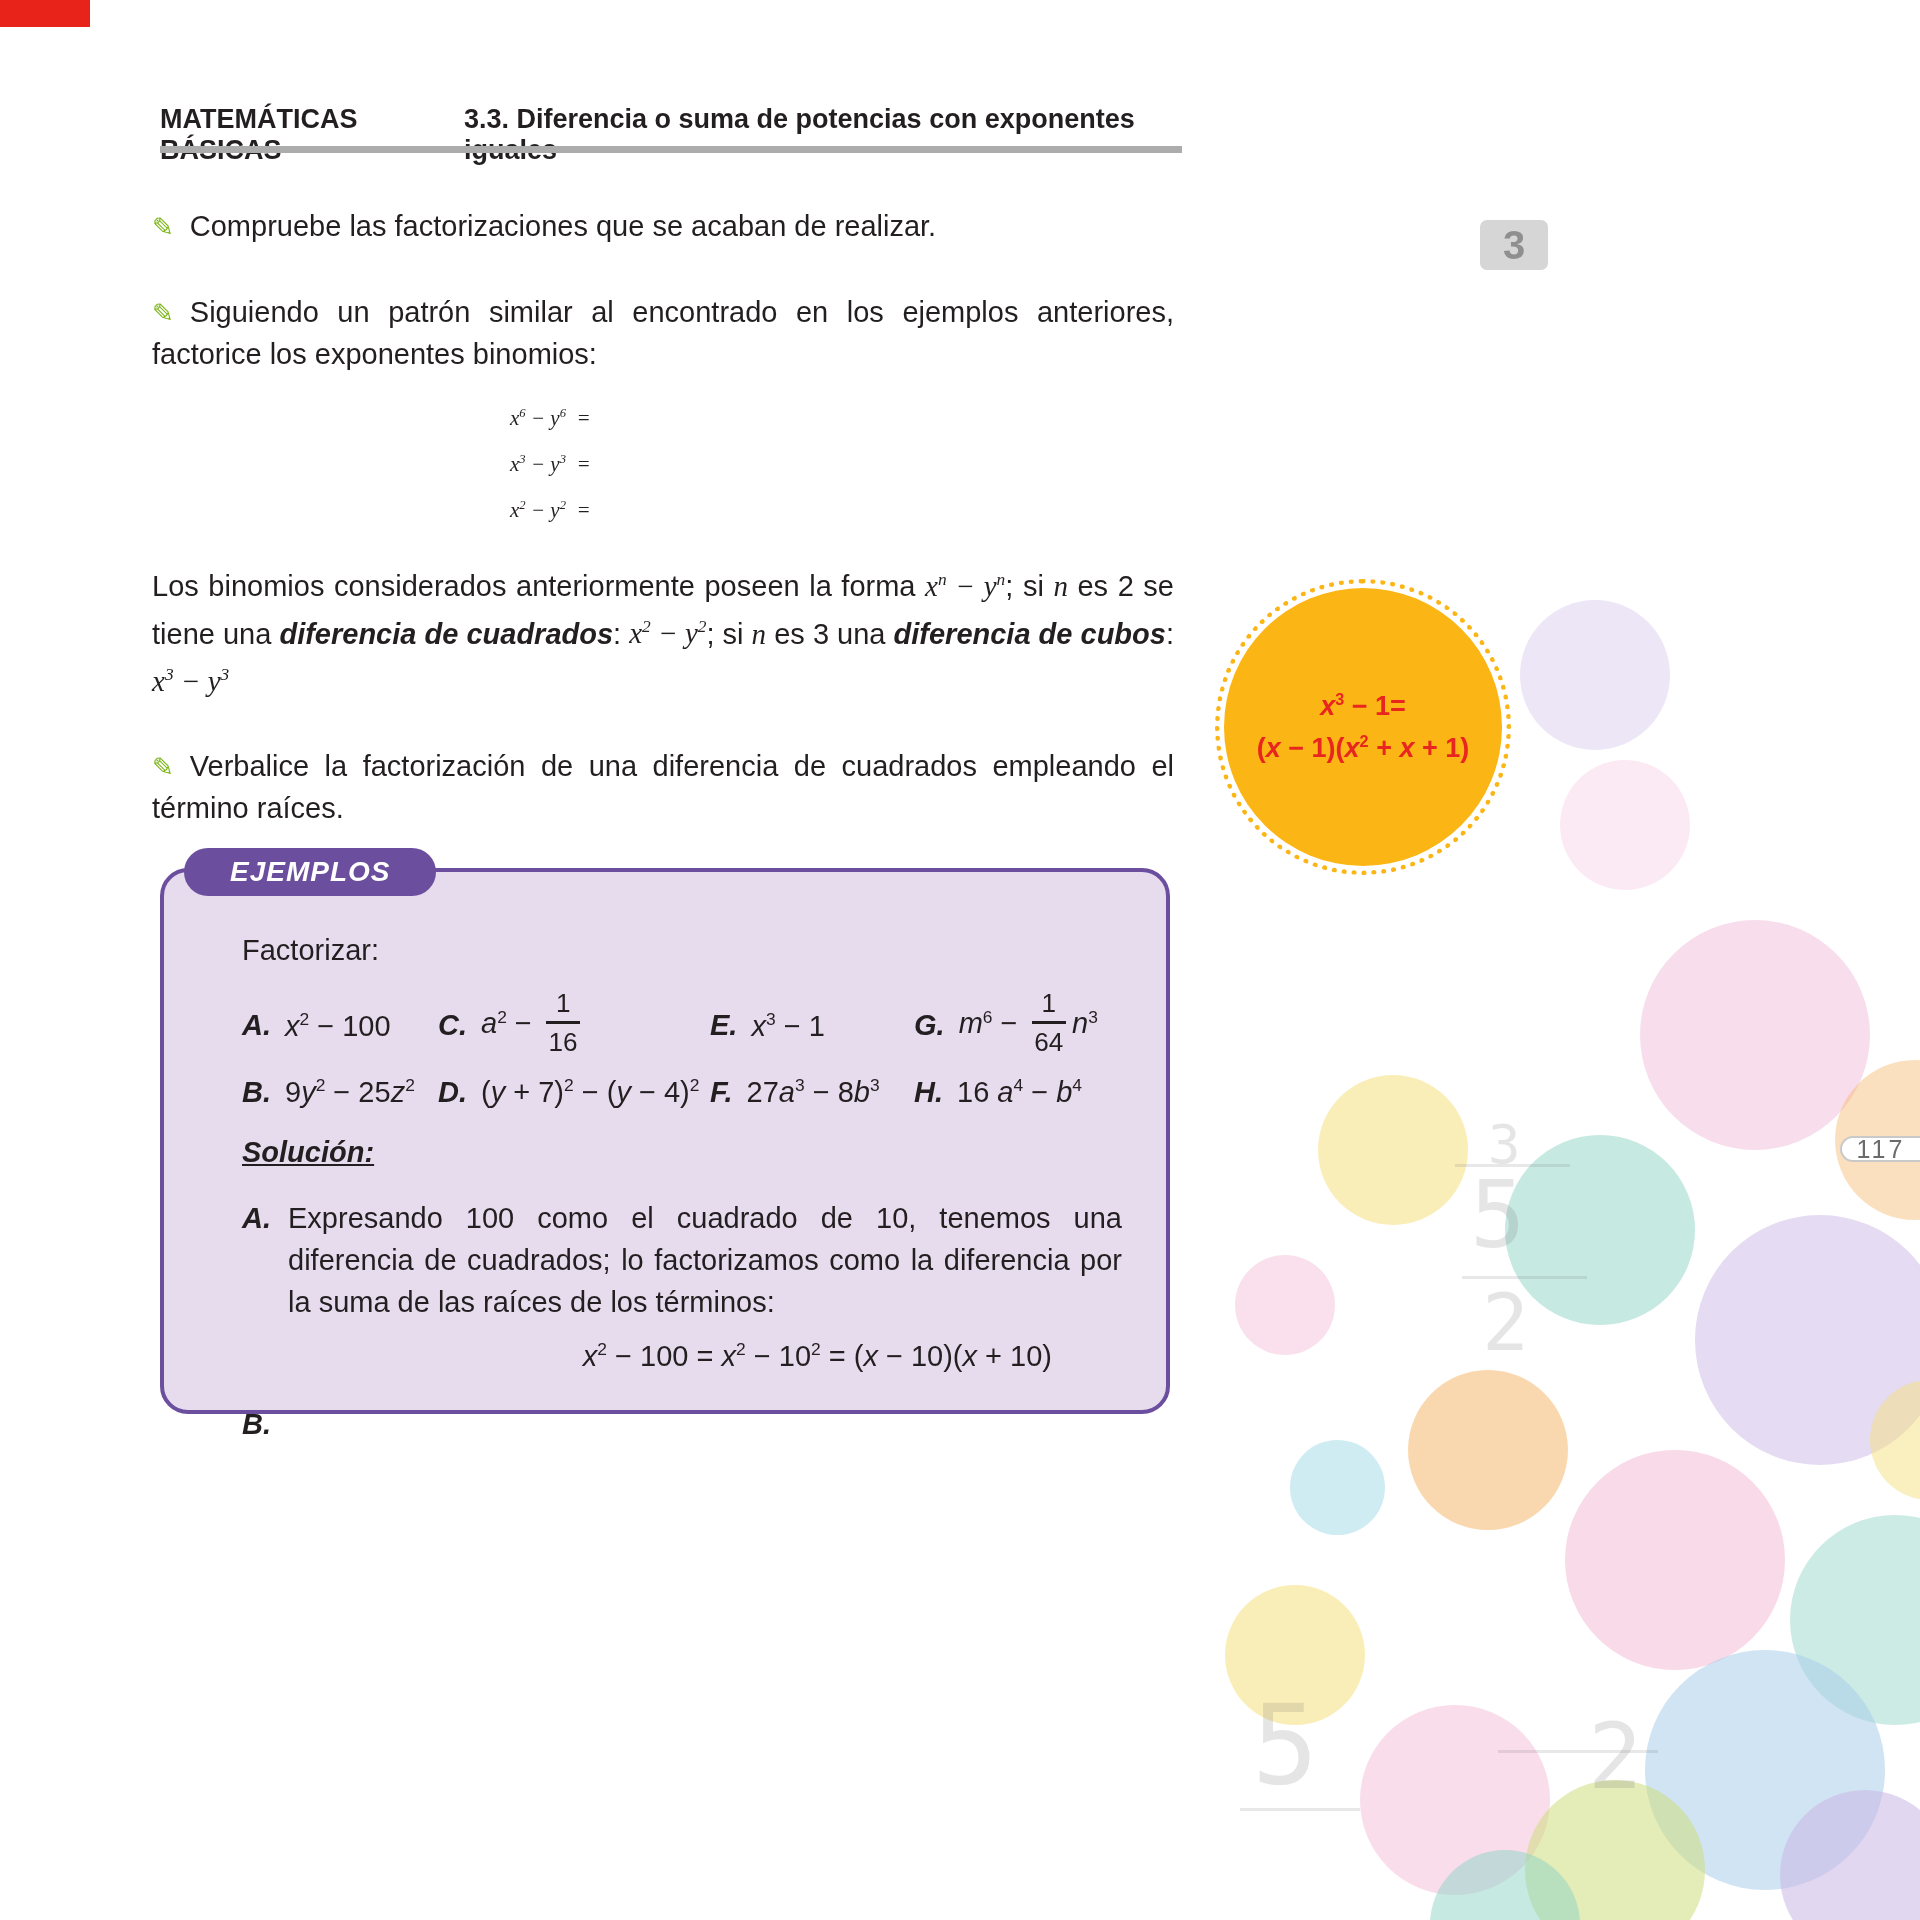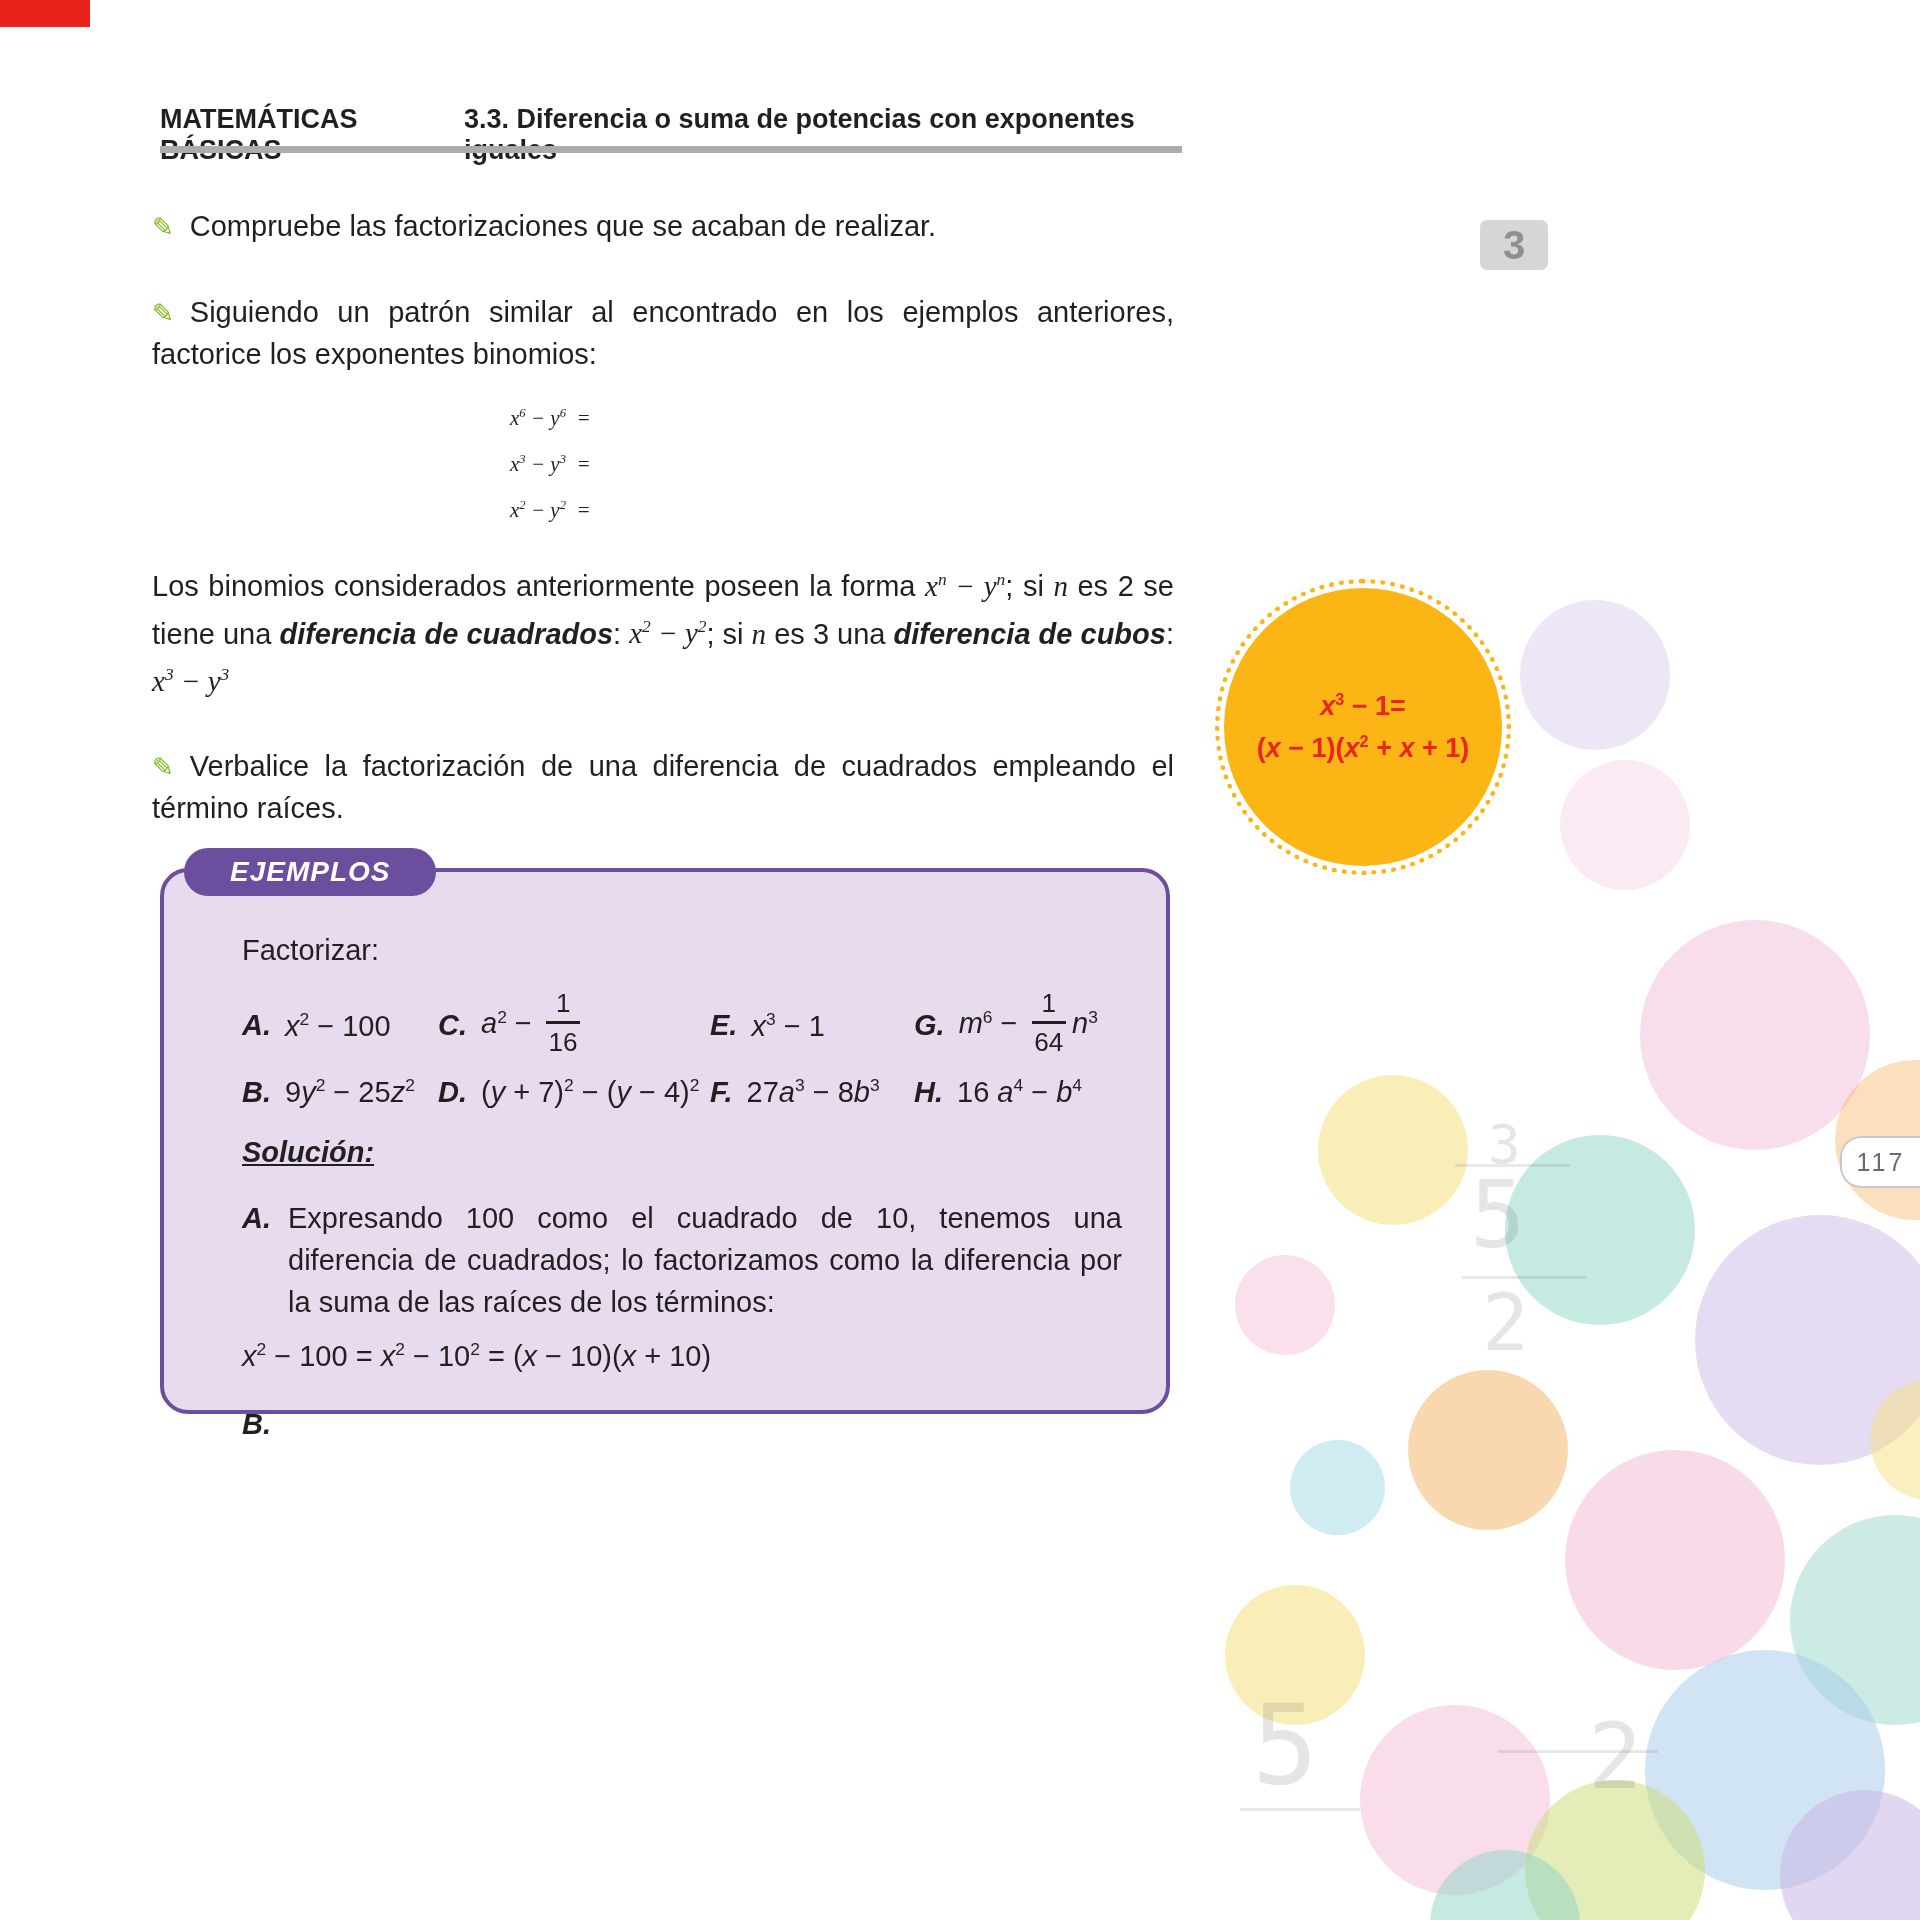--- a/index.html
+++ b/index.html
@@ -42,28 +42,28 @@
   .factorizar { font-weight:400; margin-bottom:24px; }
   .items-row { display:flex; align-items:center; margin-bottom:8px; min-height:66px; }
   .items-row.row2 { min-height:48px; margin-bottom:20px; }
   .cell { display:flex; align-items:center; }
   .c1 { width:196px; } .c2 { width:272px; } .c3 { width:204px; } .c4 { flex:1; }
   .ilabel { font-weight:700; font-style:italic; margin-right:14px; }
   .solucion { font-weight:700; font-style:italic; margin-bottom:28px;text-decoration:underline; }
   .sol { display:flex; line-height:42px; }
   .sol .ilabel { width:46px; flex:none; margin-right:0; }
   .sol-text { flex:1; text-align:justify; }
-  .eq-a { text-align:left; margin:16px 70px 30px 0; }
+  .eq-a { text-align:right; margin:16px 70px 30px 0; }
   .sol-b { margin-top:8px; }
 
   .frac { display:inline-flex; flex-direction:column; align-items:center; vertical-align:middle; margin:0 6px; line-height:1.15; font-size:0.9em; position:relative; top:-3px; }
   .frac .num { padding:0 10px 3px; border-bottom:3px solid #231F20; }
   .frac .den { padding-top:3px; }
 
-  .page-num { position:absolute; right:0; top:1136px; width:80px; height:52px; background:#fff; border:2px solid #C9C9C9; border-right:none; border-radius:21px 0 0 21px; display:flex; align-items:center; justify-content:center; font-size:25px; color:#6B6B6B; letter-spacing:3px; z-index:3; }
+  .page-num { position:absolute; right:0; top:1136px; width:80px; height:26px; background:#fff; border:2px solid #C9C9C9; border-right:none; border-radius:21px 0 0 21px; display:flex; align-items:center; justify-content:center; font-size:25px; color:#6B6B6B; letter-spacing:3px; z-index:3; }
 
   .decorations { position:absolute; inset:0; z-index:0; pointer-events:none; }
   .bub { position:absolute; border-radius:50%; }
   .deco-num { position:absolute; font-family:"DejaVu Sans Mono", monospace; color:rgba(110,110,110,0.18); line-height:1; }
   .deco-line { position:absolute; height:3px; background:rgba(110,110,110,0.16); }
 </style>
 </head>
 <body>
 
 <div class="page">

